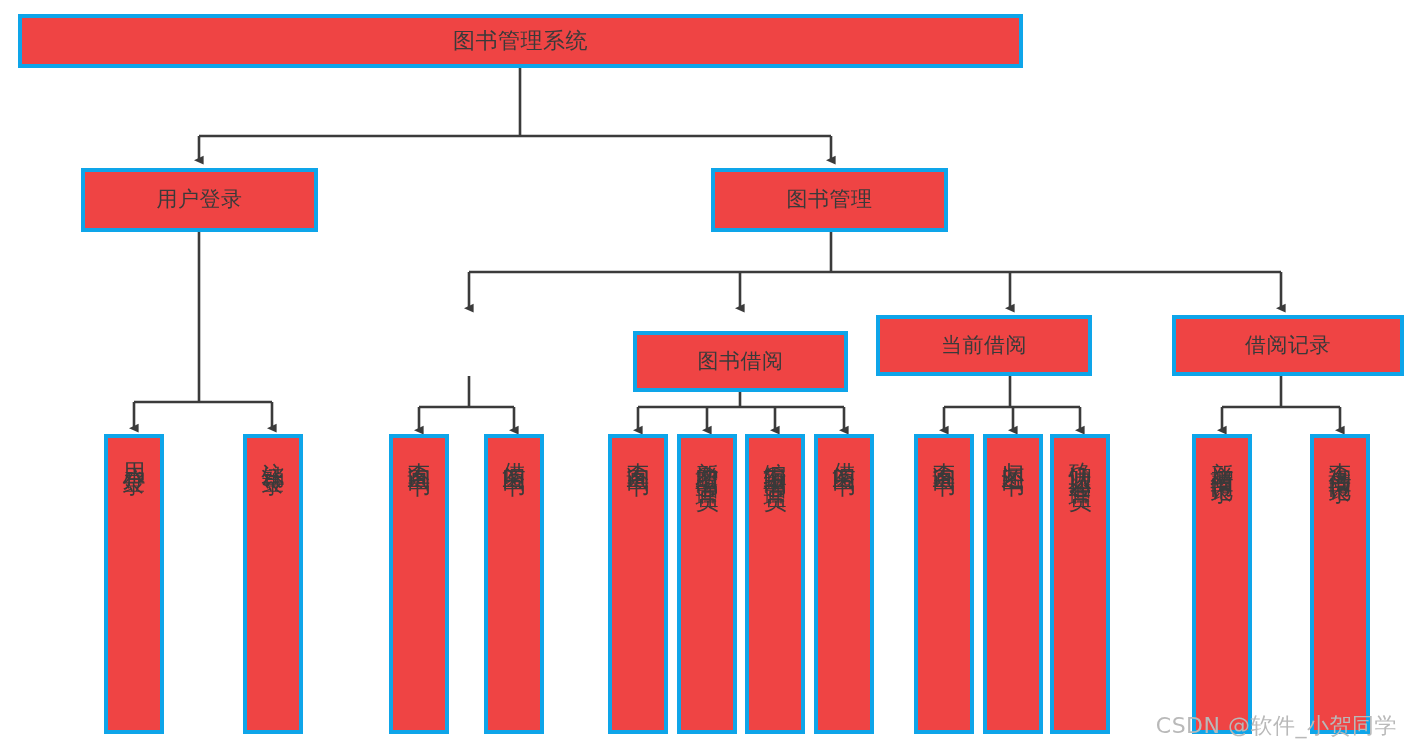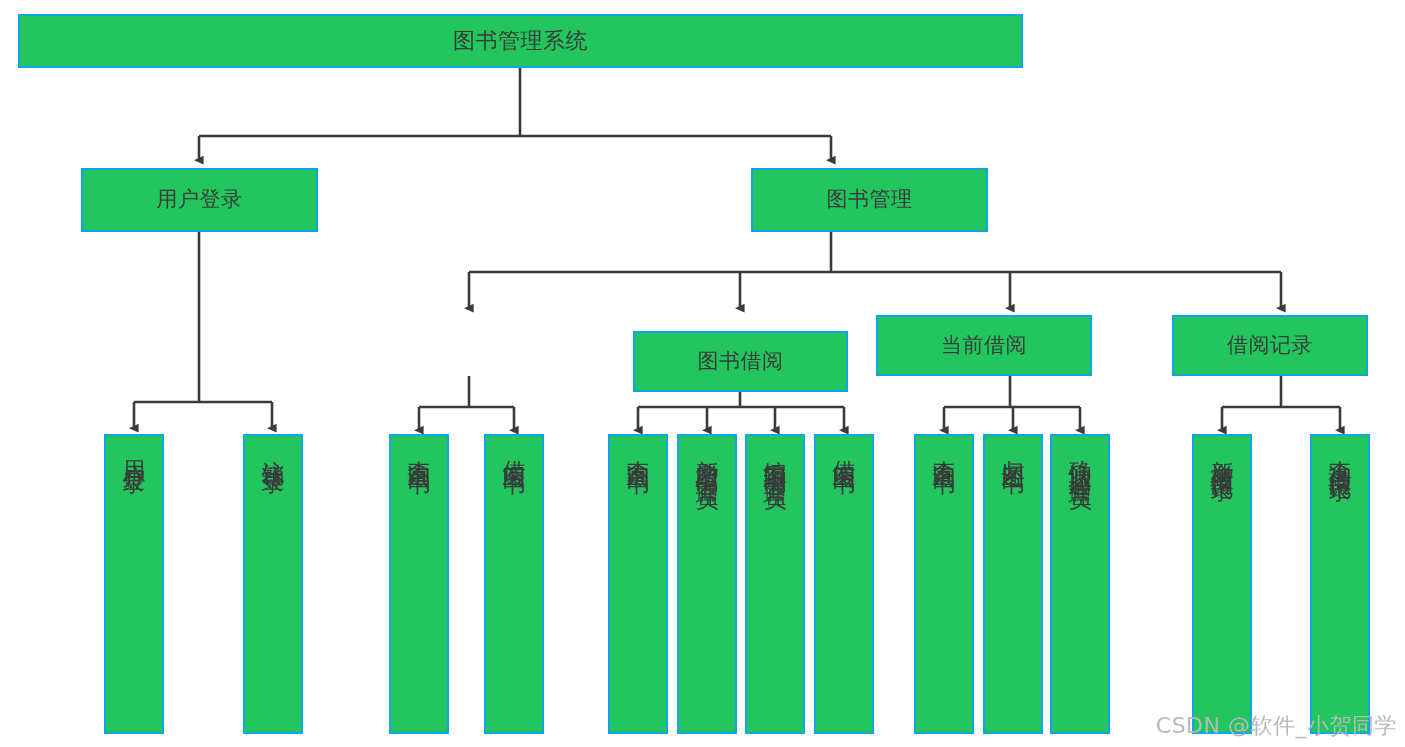--- a/index.html
+++ b/index.html
@@ -17,22 +17,22 @@
   }
   #edges{
     position:absolute;
     left:0; top:0;
     width:1405px; height:747px;
     pointer-events:none;
   }
   .node{
     position:absolute;
     box-sizing:border-box;
-    border:2px solid #0ea5e9;
-    background:#22c55e;
+    border:4px solid #0ea5e9;
+    background:#ef4444;
     display:flex;
     align-items:center;
     justify-content:center;
     text-align:left;
     color:#3a3a3a;
     z-index:2;
   }
   .node .label{
     display:block;
     line-height:1.32;
@@ -126,31 +126,31 @@
     </g>
   </svg>
 
   <div class="node h root" style="left:18px;top:14px;width:1005px;height:54px;">
     <span class="label">图书管理系统</span>
   </div>
 
   <div class="node h" style="left:81px;top:168px;width:237px;height:64px;">
     <span class="label">用户登录</span>
   </div>
-  <div class="node h" style="left:711px;top:168px;width:237px;height:64px;margin-left:40px;">
+  <div class="node h" style="left:711px;top:168px;width:237px;height:64px;">
     <span class="label">图书管理</span>
   </div>
 
   <div class="node h" style="left:633px;top:315px;width:215px;height:61px;margin-top:16px;">
     <span class="label">图书借阅</span>
   </div>
   <div class="node h" style="left:876px;top:315px;width:216px;height:61px;">
     <span class="label">当前借阅</span>
   </div>
-  <div class="node h" style="left:1172px;top:315px;width:196px;height:61px;">
+  <div class="node h" style="left:1172px;top:315px;width:232px;height:61px;">
     <span class="label">借阅记录</span>
   </div>
 
   <div class="node v" style="left:104px;top:434px;width:60px;height:300px;">
     <span class="label">用户登录</span>
   </div>
   <div class="node v" style="left:243px;top:434px;width:60px;height:300px;">
     <span class="label">注销登录</span>
   </div>
 

